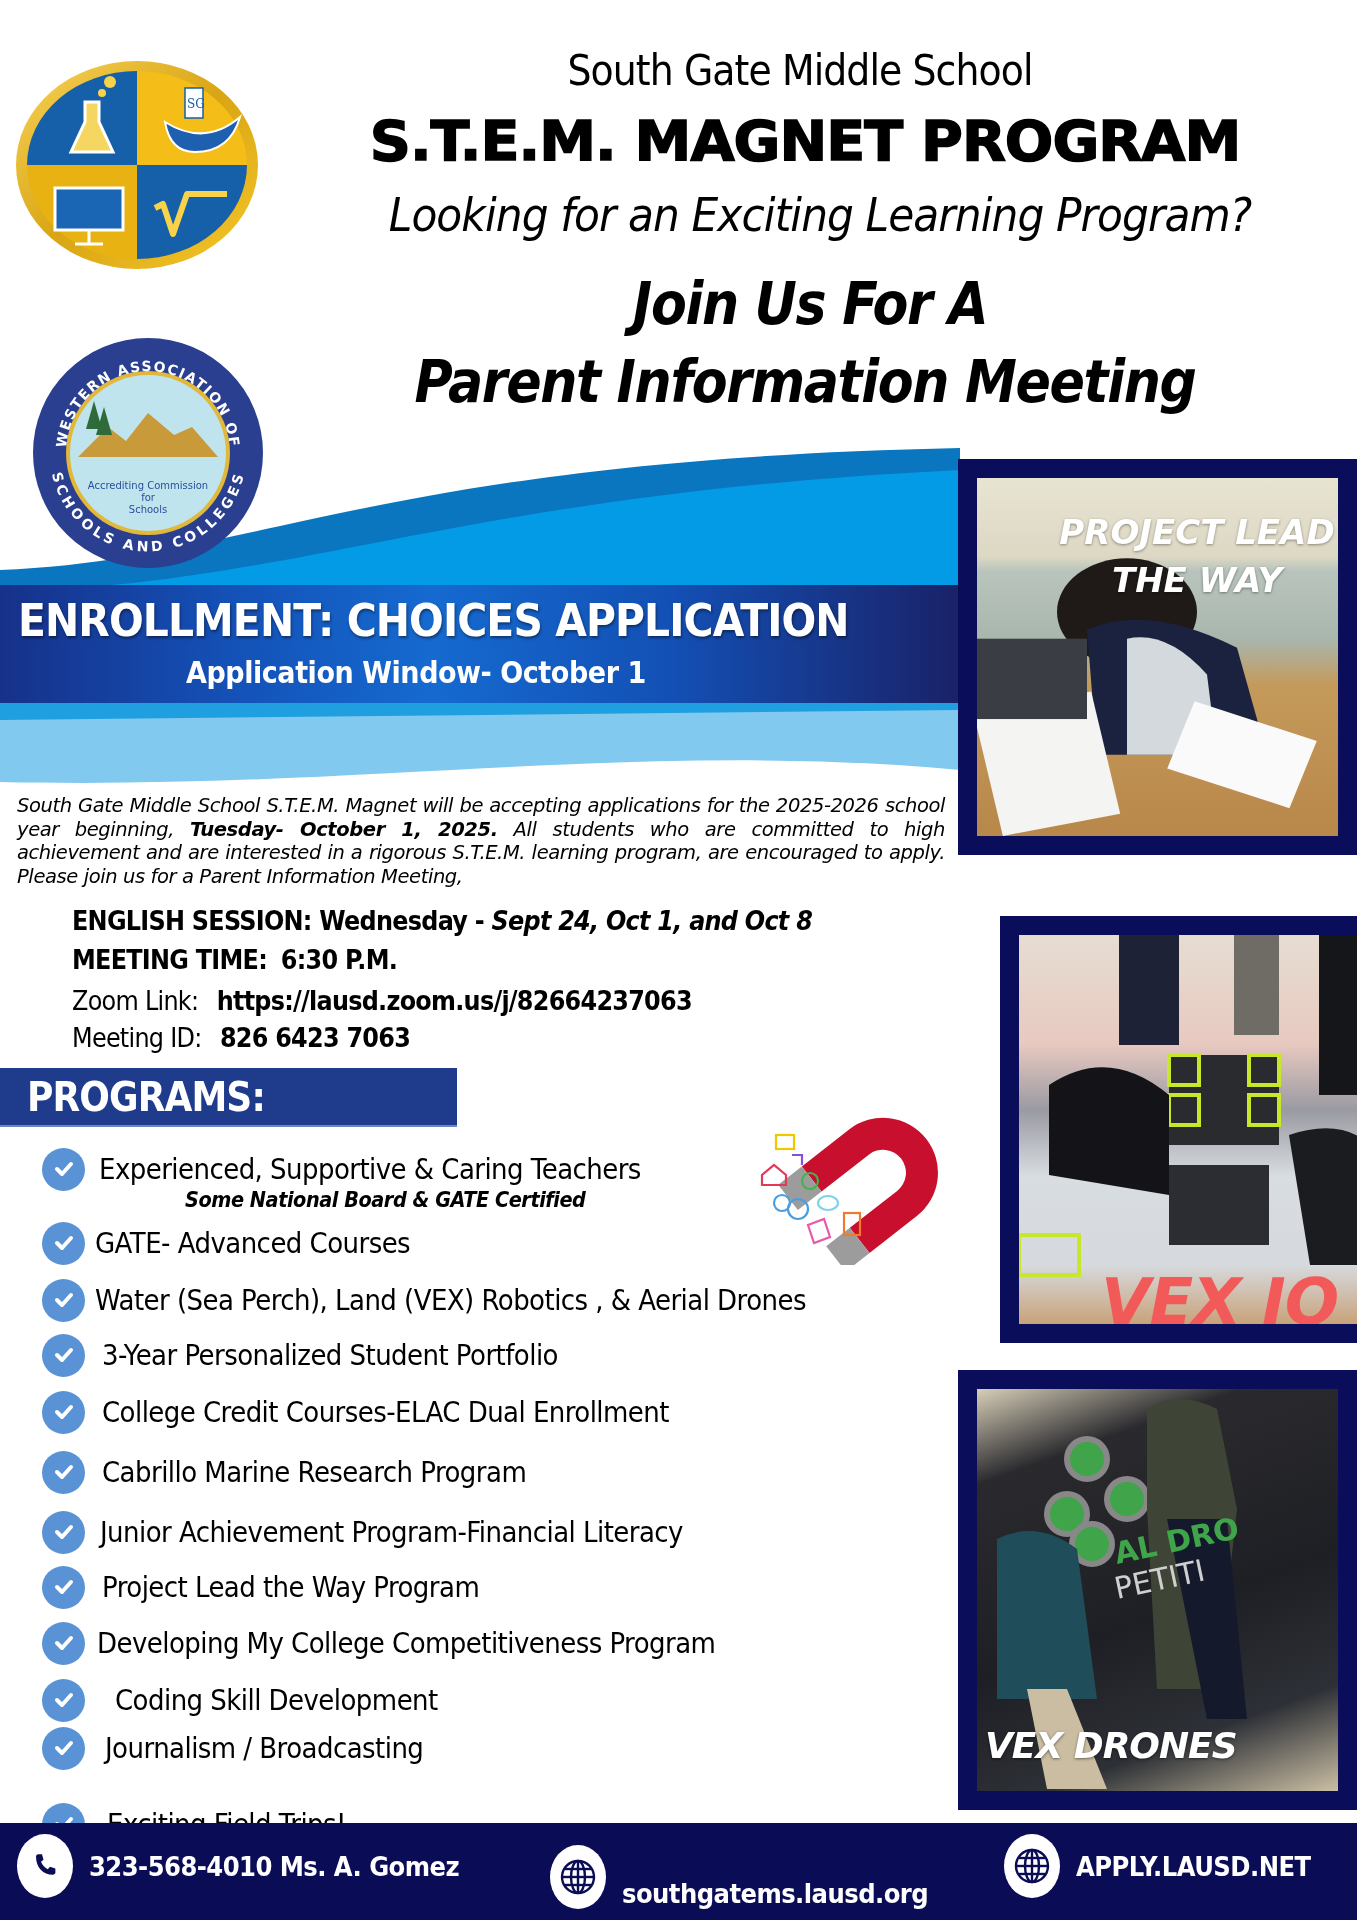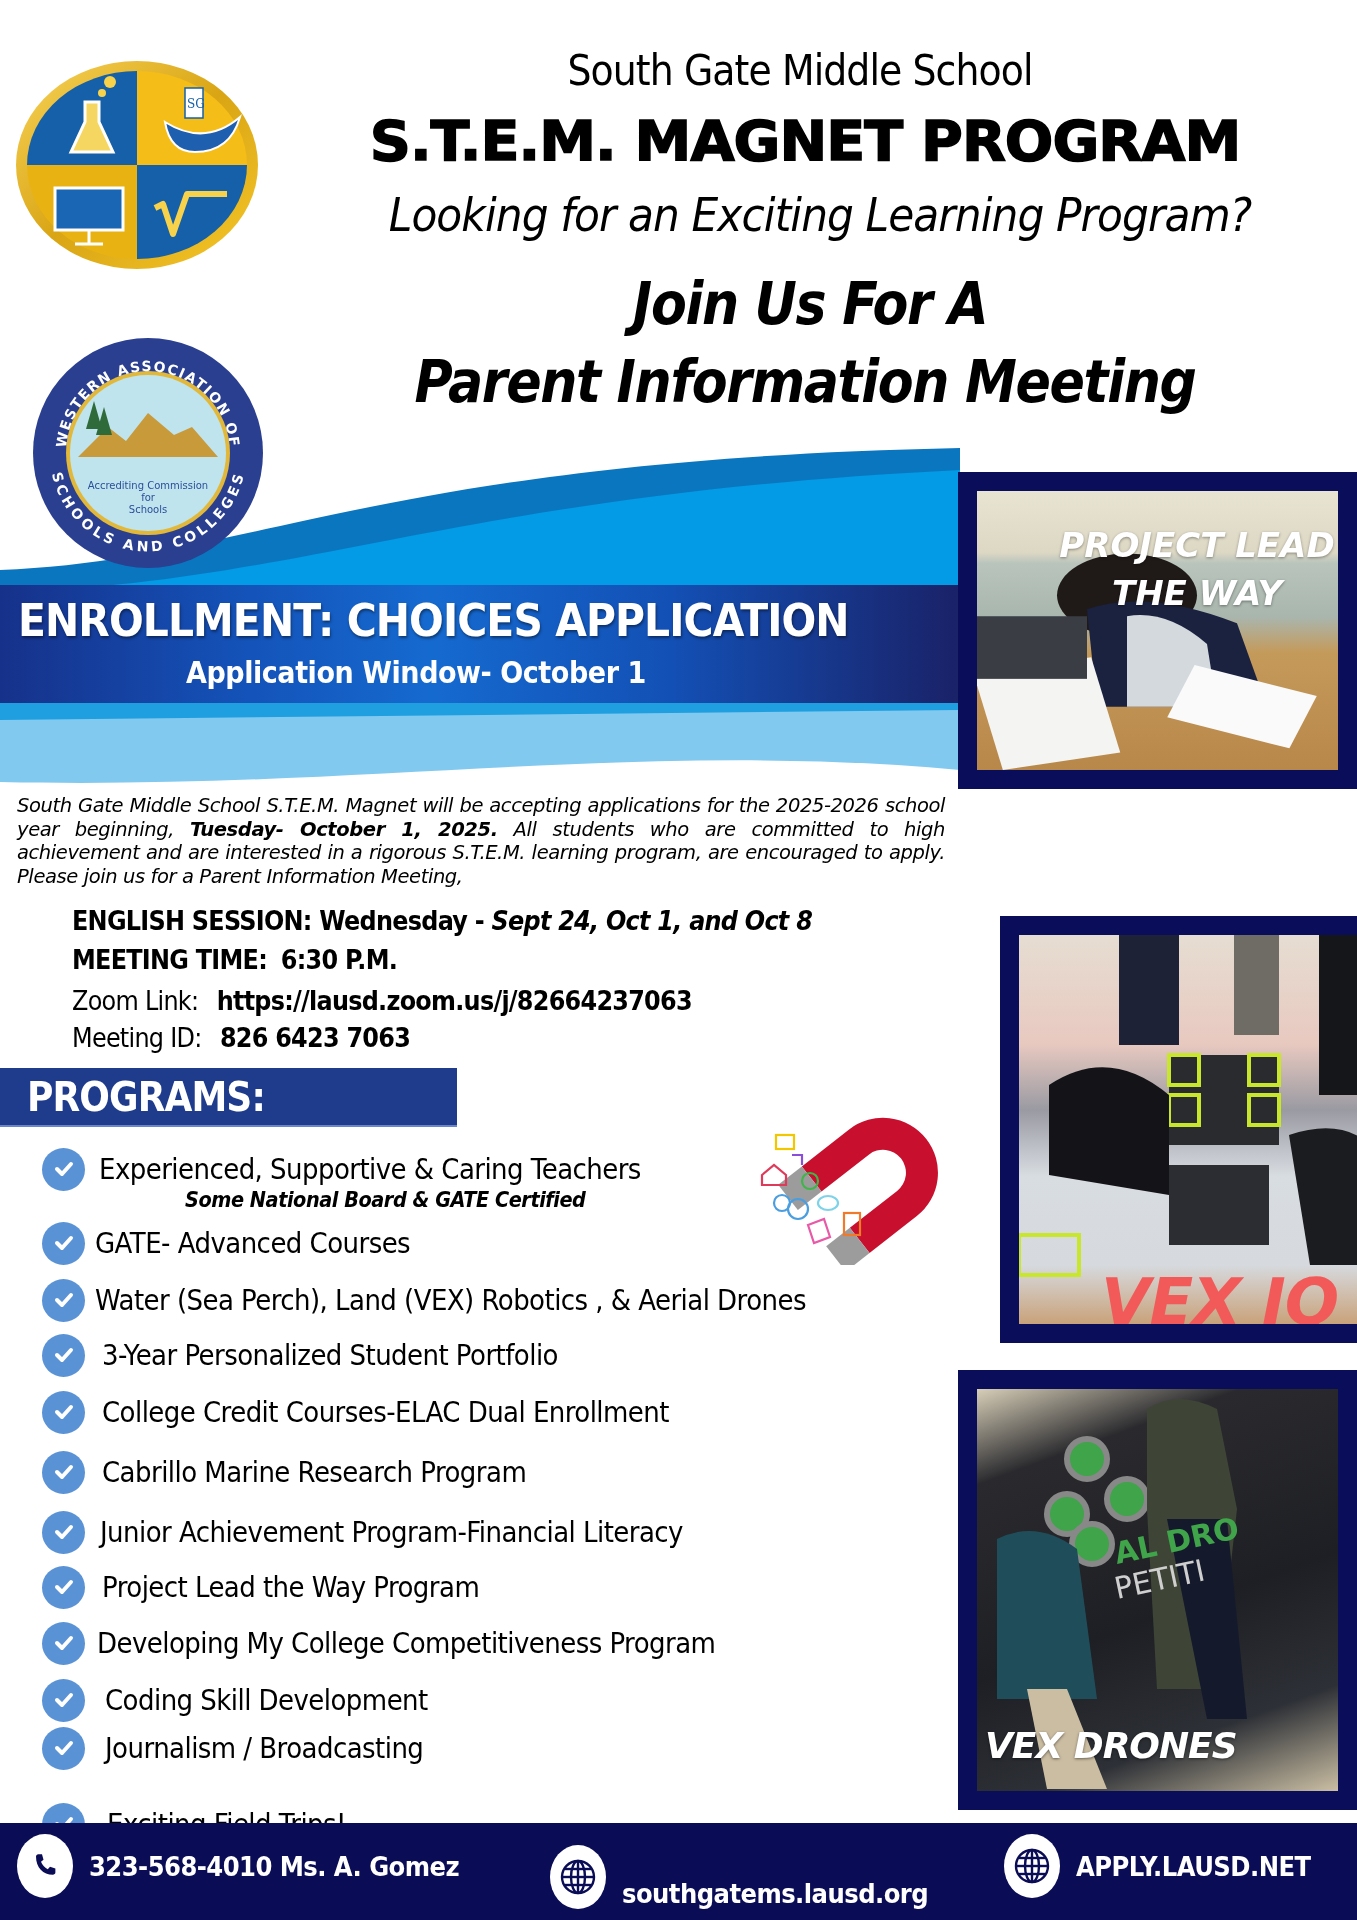--- a/index.html
+++ b/index.html
@@ -47,21 +47,21 @@
   .prog-text { margin-left: 14px; font-family: "DejaVu Sans", sans-serif; font-size: 28px; letter-spacing: -0.6px; white-space: nowrap; transform: scaleX(0.93); transform-origin: left; }
   .prog-sub { left: 185px; top: 1188px; font-family: "DejaVu Sans", sans-serif; font-style: italic; font-weight: 700; font-size: 21px; letter-spacing: -0.5px; transform: scaleX(0.92); transform-origin: left; white-space: nowrap; }
 
   
   .magnet { left: 752px; top: 1085px; width: 205px; height: 180px; }
 
   
   .panel { position: absolute; left: 958px; width: 399px; background: #0a0d5a; }
   .panel .photo { position: absolute; left: 19px; top: 19px; right: 19px; bottom: 19px; overflow: hidden; }
   .panel .caption { position: absolute; font-family: "DejaVu Sans", sans-serif; font-style: italic; font-weight: 700; white-space: nowrap; }
-  .p1 { top: 472px; height: 317px; }
+  .p1 { top: 459px; height: 396px; }
   .p2 { top: 916px; height: 427px; margin-left: 42px; }
   .p3 { top: 1370px; height: 440px; }
 
   .p1 .photo { background:
       linear-gradient(180deg, #e8e4d2 0%, #ddd8c4 22%, #b8c4bc 26%, #a9b6ae 45%, #c49a5a 58%, #b8874a 100%); }
   .p2 .photo { background:
       linear-gradient(180deg, #e6ddd2 0%, #e8c9c0 28%, #9a9aa2 45%, #d8dde2 62%, #d6d9dd 85%, #c9a27a 100%); }
   .p3 .photo { background:
       linear-gradient(160deg, #d8cfb8 0%, #2a2a2e 18%, #1e1f24 55%, #2d3036 80%, #cbbfa4 100%); }
 
@@ -263,21 +263,21 @@
   <span class="prog-text" style="margin-left:17px">Project Lead the Way Program</span>
 </div>
 <div class="abs prog-item" style="top:1621px;">
   <span class="check">
       <svg width="22" height="22" viewBox="0 0 22 22">
         <path d="M4 11 l5 5 l9 -10" fill="none" stroke="#fff" stroke-width="4" stroke-linecap="round" stroke-linejoin="round"></path>
       </svg>
     </span>
   <span class="prog-text" style="margin-left:12px">Developing My College Competitiveness Program</span>
 </div>
-<div class="abs prog-item" style="top:1678px;">
+<div class="abs prog-item" style="top:1678px;gap:10px;">
   <span class="check">
       <svg width="22" height="22" viewBox="0 0 22 22">
         <path d="M4 11 l5 5 l9 -10" fill="none" stroke="#fff" stroke-width="4" stroke-linecap="round" stroke-linejoin="round"></path>
       </svg>
     </span>
   <span class="prog-text" style="margin-left:20px">Coding Skill Development</span>
 </div>
 <div class="abs prog-item" style="top:1726px;">
   <span class="check">
       <svg width="22" height="22" viewBox="0 0 22 22">

